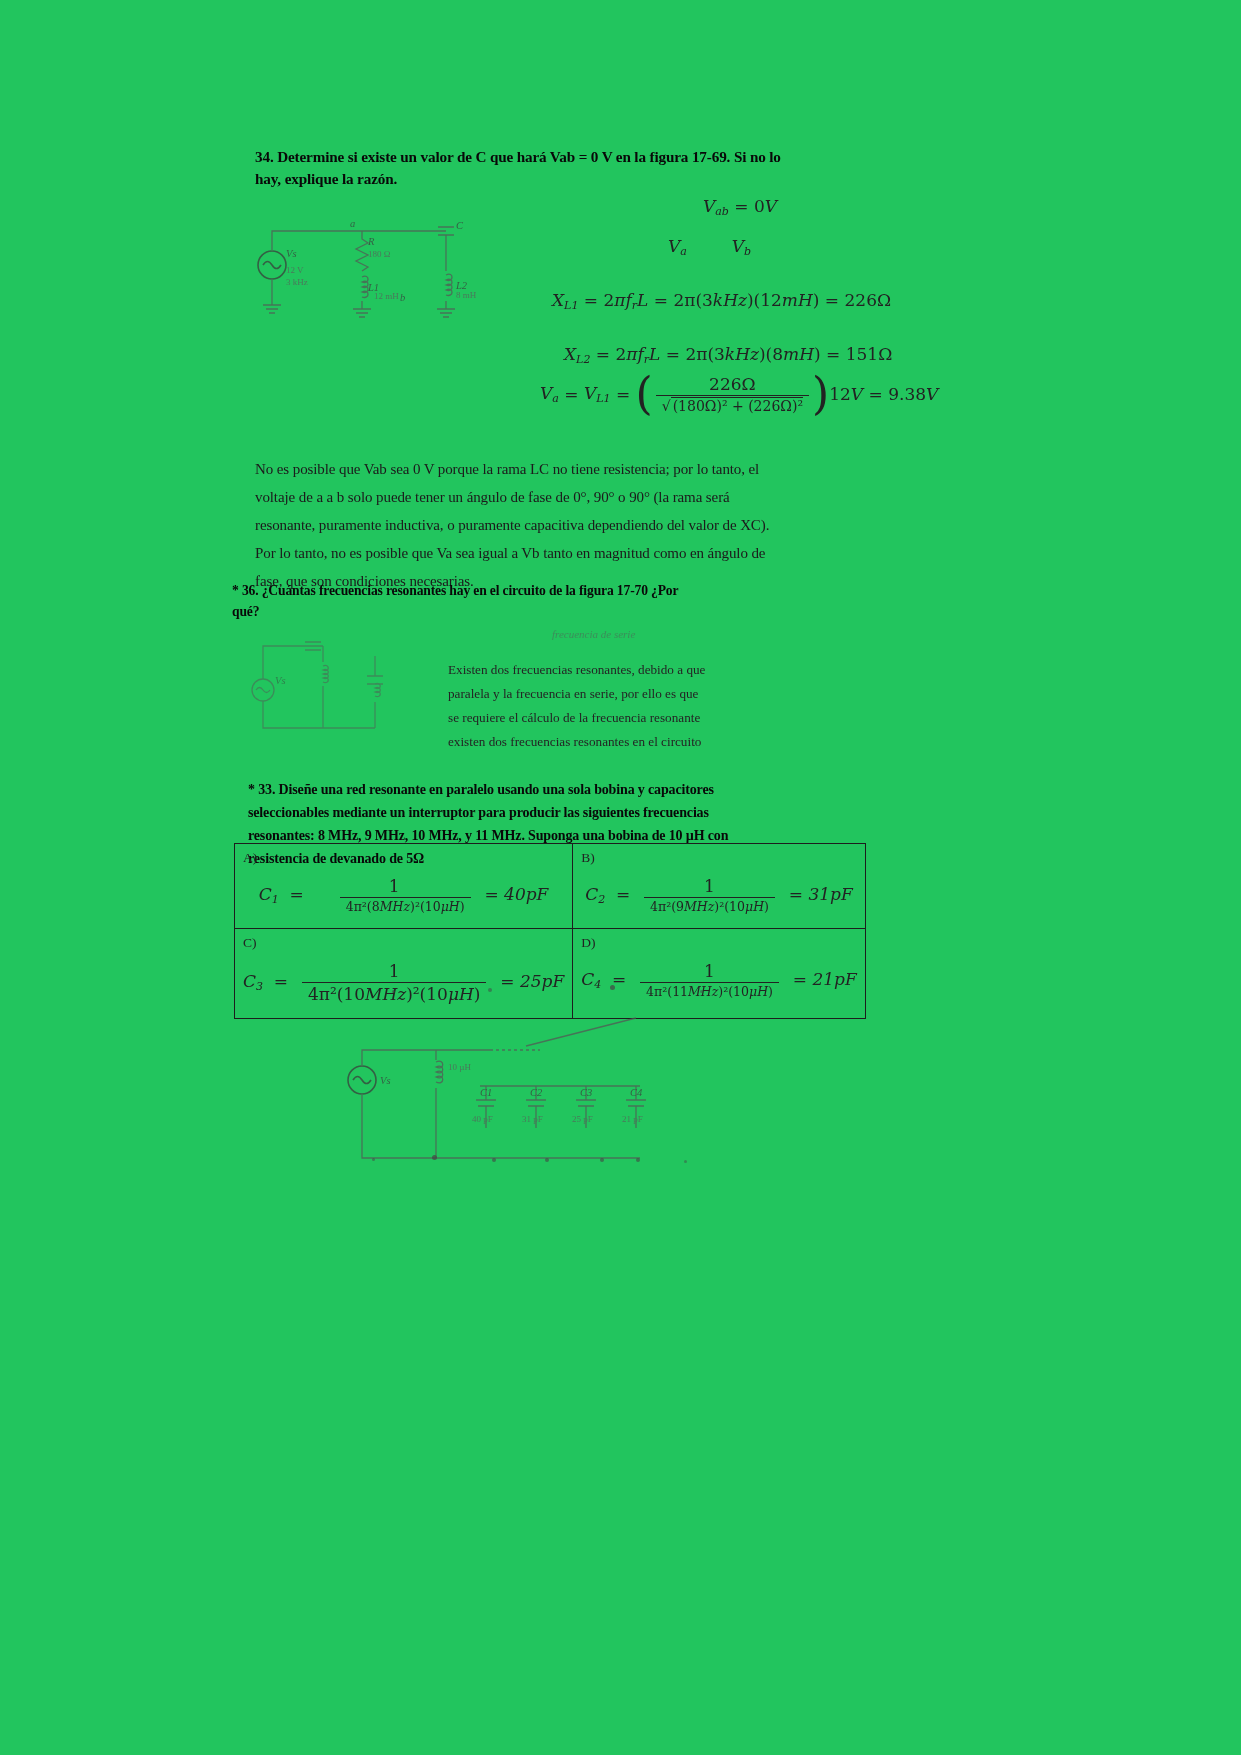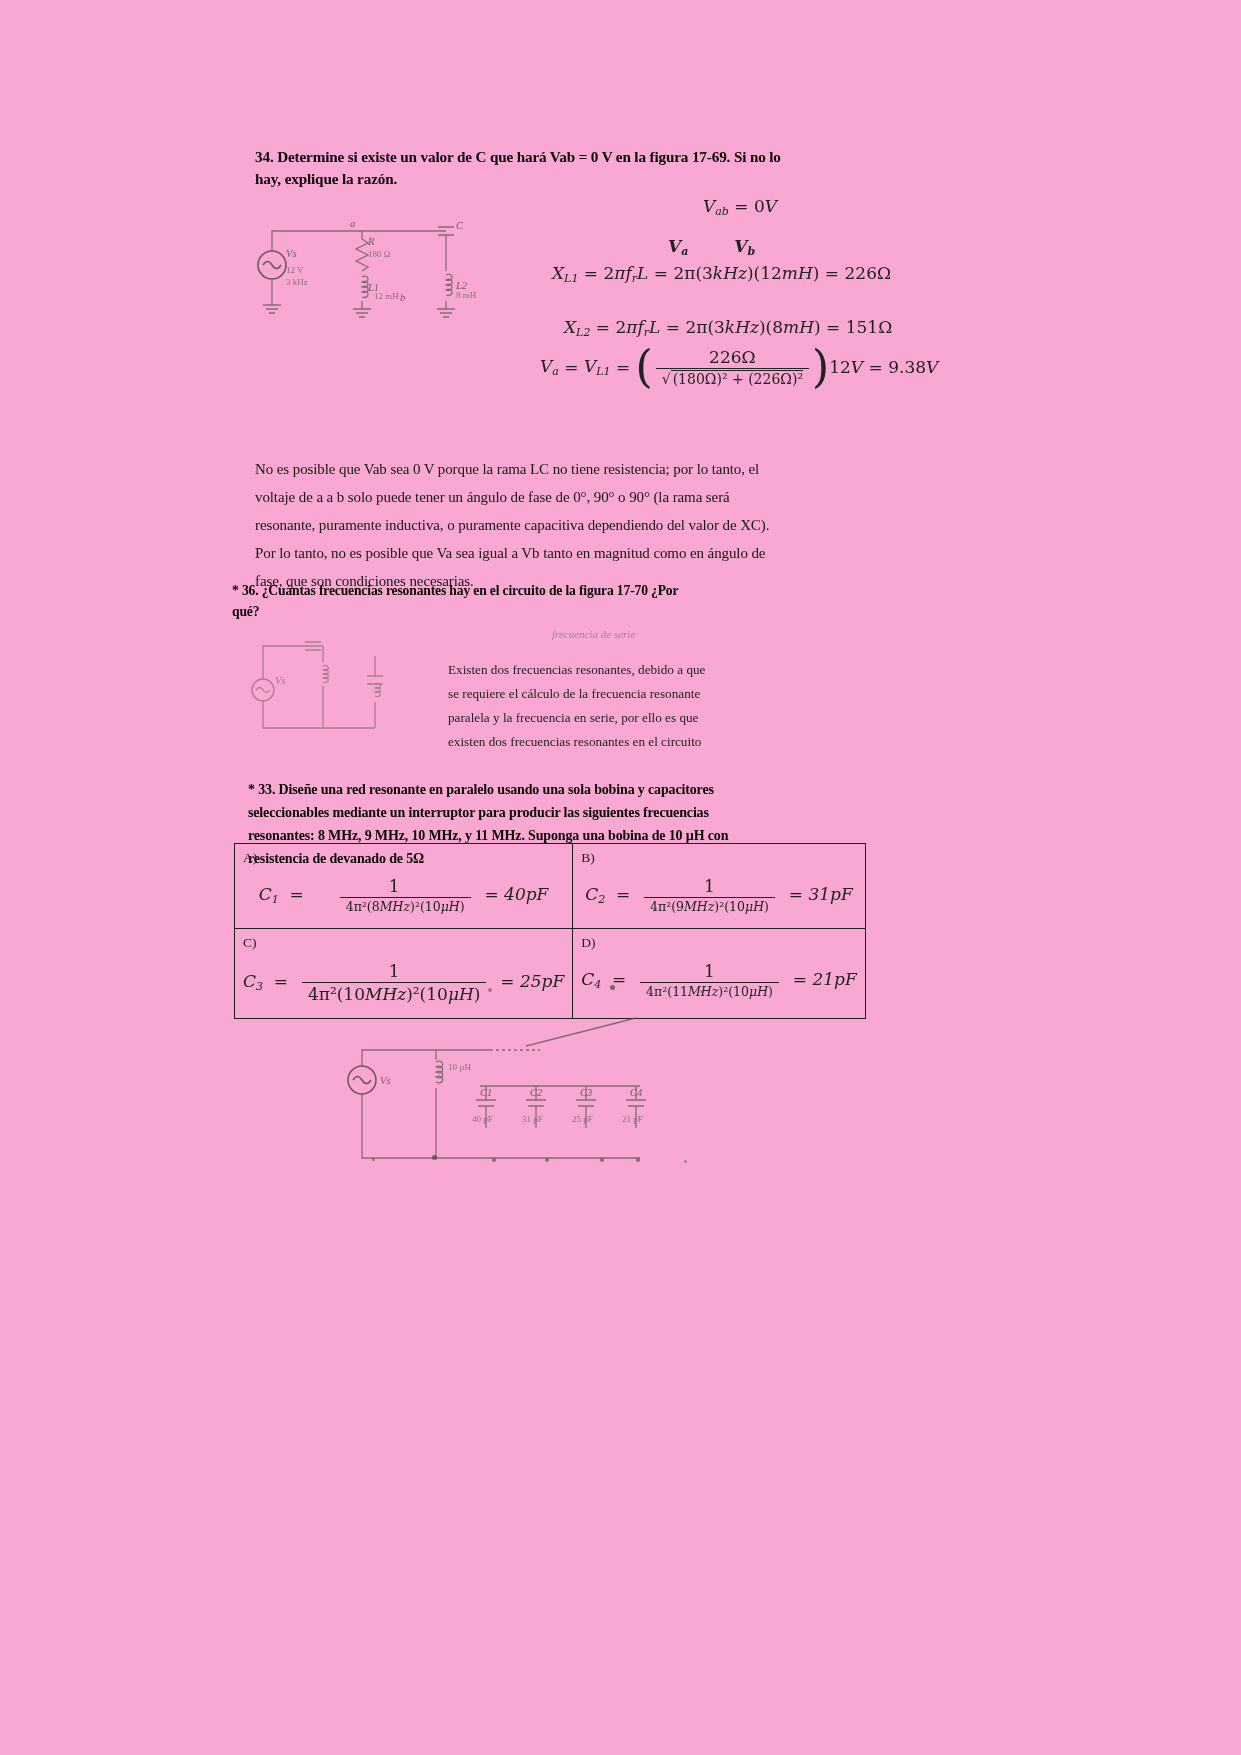--- a/index.html
+++ b/index.html
@@ -1,21 +1,21 @@
 <!DOCTYPE html>
 <html><head>
 <meta charset="utf-8">
 <style>
   html,body{margin:0;padding:0;background:#ffffff;}
   body{
     width:1241px;height:1755px;position:relative;overflow:hidden;
     font-family:"Liberation Serif", serif;color:#1a1a1a;
     -webkit-font-smoothing:none;
   }
-  .page{position:absolute;inset:0;background:#f9a8d4;}
+  .page{position:absolute;inset:0;background:#22c55e;}
 
   
   .blk{position:absolute;}
   .hdr{
     font-weight:bold;font-size:15.2px;line-height:22px;letter-spacing:-0.15px;
     color:#111;
   }
   .para{
     font-size:15px;line-height:28px;letter-spacing:-0.1px;color:#232323;
   }
@@ -102,21 +102,21 @@
   </div>
 
   <div class="blk" style="left:540px;top:196px;width:400px;">
 
     <div class="math" style="text-align:center;margin-bottom:18px;">
       <span>V<span class="sub">ab</span></span>
       <span class="up"> = </span>
       <span class="up">0</span><span>V</span>
     </div>
 
-    <div class="math" style="margin-bottom:5px;padding-left:128px;font-weight:bold;">
+    <div class="math" style="margin-bottom:32px;padding-left:128px;">
       <span>V<span class="sub">a</span></span>
       <span style="display:inline-block;width:34px;"></span>
       <span>V<span class="sub">b</span></span>
     </div>
 
     <div class="math" style="margin-bottom:32px;padding-left:12px;">
       <span>X<span class="sub">L1</span></span>
       <span class="up"> = </span>
       <span class="up">2</span><span>πf</span><span class="sub">r</span><span>L</span>
       <span class="up"> = </span>
@@ -181,22 +181,22 @@
       <path d="M130 52 c7 -3 7 7 0 4 c7 -3 7 7 0 4 c7 -3 7 7 0 4" class="thin"></path>
       <path d="M130 70 L130 96" class="thin"></path>
       <text class="lbl" x="30" y="52">Vs</text>
     </svg>
   </div>
 
   <div class="blk vlowink ital" style="left:552px;top:628px;font-size:11px;color:#555;">frecuencia de serie</div>
 
   <div class="blk small-para ink" style="left:448px;top:658px;width:420px;">
     <div>Existen dos frecuencias resonantes, debido a que</div>
+    <div>paralela y la frecuencia en serie, por ello es que</div>
     <div>se requiere el cálculo de la frecuencia resonante</div>
-    <div>paralela y la frecuencia en serie, por ello es que</div>
     <div>existen dos frecuencias resonantes en el circuito</div>
   </div>
 
   <div class="blk hdr ink" style="left:248px;top:778px;width:665px;font-size:14px;line-height:23px;">
     <div>* 33. Diseñe una red resonante en paralelo usando una sola bobina y capacitores</div>
     <div>seleccionables mediante un interruptor para producir las siguientes frecuencias</div>
     <div>resonantes: 8 MHz, 9 MHz, 10 MHz, y 11 MHz. Suponga una bobina de 10 µH con</div>
     <div>resistencia de devanado de 5Ω</div>
   </div>
 

